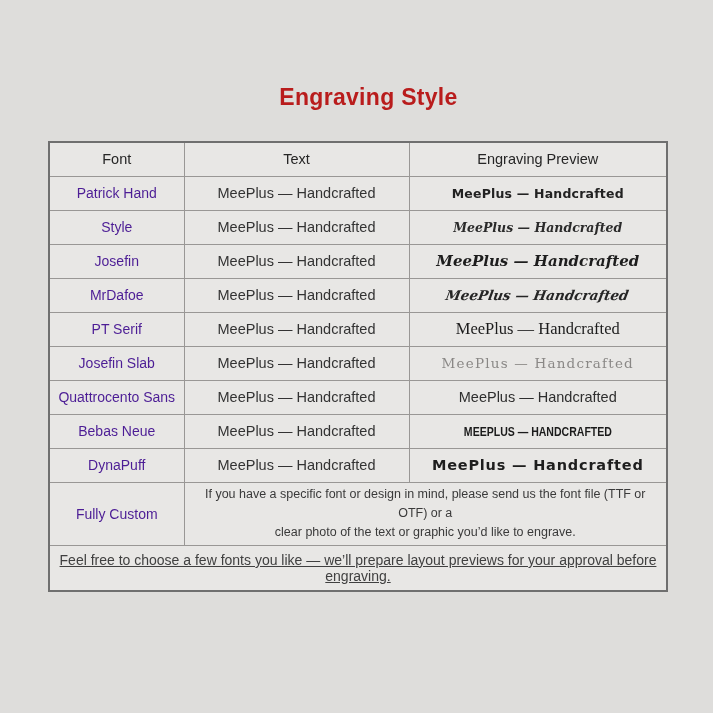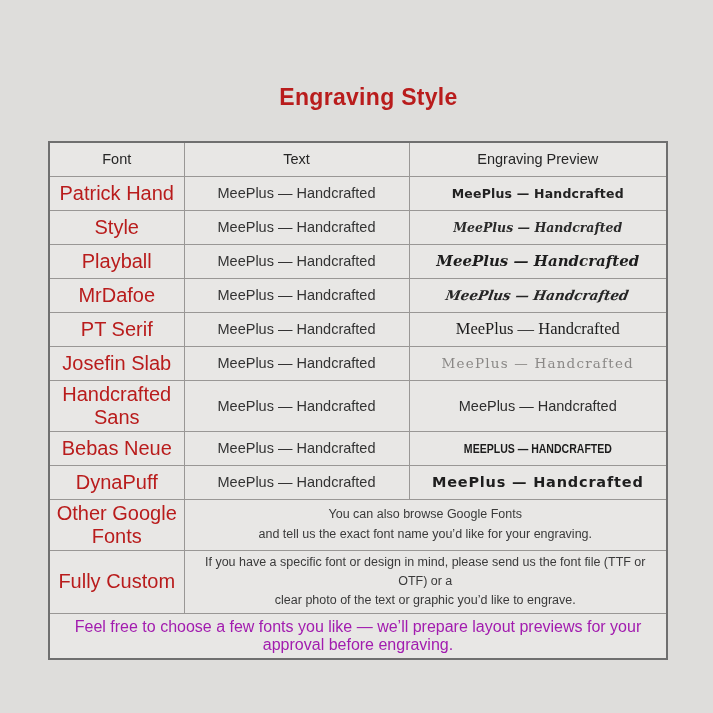--- a/index.html
+++ b/index.html
@@ -45,32 +45,33 @@
     margin-left: 26px;
   }
   .engraving-table th {
     font-weight: normal;
     font-size: 14.5px;
     color: #262626;
   }
   tr.std-row { height: 34px; }
   tr.tall-row { height: 47px; }
   tr.footer-row { height: 46px; }
-  .font-cell { font-size: 20px; color: #b91c1c; }
+  .font-cell { font-size: 14px; color: #4c1d95; }
   .text-cell { font-size: 14.5px; color: #333333; }
   .note-cell {
     font-size: 12.5px;
     color: #3a3a3a;
     line-height: 1.55;
     padding: 4px 14px;
   }
   .footer-cell {
-    font-size: 16px;
-    color: #a21caf;
+    font-size: 14px;
+    color: #404040;
     padding: 4px 16px;
+    text-decoration: underline;
   }
   
   .pv { display: inline-block; white-space: nowrap; }
   .pv-patrick-hand   { font-family: "DejaVu Sans", sans-serif; font-weight: 700; font-size: 12.5px; letter-spacing: 0.2px; color: #222; }
   .pv-caveat         { font-family: "DejaVu Serif", serif; font-style: italic; font-weight: 700; font-size: 12.5px; color: #2a2a2a; }
   .pv-playball       { font-family: "DejaVu Serif", serif; font-style: italic; font-weight: 700; font-size: 15px; color: #1d1d1d; }
   .pv-mrdafoe        { font-family: "DejaVu Serif", serif; font-style: italic; font-weight: 700; font-size: 13.5px; transform: skewX(-10deg); color: #252525; }
   .pv-italianno-b    { font-family: "Liberation Serif", serif; font-style: italic; font-size: 11.5px; color: #4c4c4c; }
   .pv-pt-serif       { font-family: "Liberation Serif", serif; font-size: 16.5px; color: #1c1c1c; }
   .pv-josefin-slab   { font-family: "DejaVu Serif", serif; font-size: 13.5px; letter-spacing: 1.2px; color: #8a8886; }
@@ -103,62 +104,55 @@
         <td class="font-cell">Patrick Hand</td>
         <td class="text-cell">MeePlus — Handcrafted</td>
         <td><span class="pv pv-patrick-hand">MeePlus — Handcrafted</span></td>
       </tr>
       <tr class="std-row">
         <td class="font-cell">Style</td>
         <td class="text-cell">MeePlus — Handcrafted</td>
         <td><span class="pv pv-caveat">MeePlus — Handcrafted</span></td>
       </tr>
       <tr class="std-row">
-        <td class="font-cell">Playball</td>
+        <td class="font-cell">Josefin</td>
         <td class="text-cell">MeePlus — Handcrafted</td>
         <td><span class="pv pv-playball">MeePlus — Handcrafted</span></td>
       </tr>
       <tr class="std-row">
         <td class="font-cell">MrDafoe</td>
         <td class="text-cell">MeePlus — Handcrafted</td>
         <td><span class="pv pv-mrdafoe">MeePlus — Handcrafted</span></td>
       </tr>
       <tr class="std-row">
         <td class="font-cell">PT Serif</td>
         <td class="text-cell">MeePlus — Handcrafted</td>
         <td><span class="pv pv-pt-serif">MeePlus — Handcrafted</span></td>
       </tr>
       <tr class="std-row">
         <td class="font-cell">Josefin Slab</td>
         <td class="text-cell">MeePlus — Handcrafted</td>
         <td><span class="pv pv-josefin-slab">MeePlus — Handcrafted</span></td>
       </tr>
       <tr class="std-row">
-        <td class="font-cell">Handcrafted Sans</td>
+        <td class="font-cell">Quattrocento Sans</td>
         <td class="text-cell">MeePlus — Handcrafted</td>
         <td><span class="pv pv-quattrocento-sans">MeePlus — Handcrafted</span></td>
       </tr>
       <tr class="std-row">
         <td class="font-cell">Bebas Neue</td>
         <td class="text-cell">MeePlus — Handcrafted</td>
         <td><span class="pv pv-bebas-neue">MeePlus — Handcrafted</span></td>
       </tr>
       <tr class="std-row">
         <td class="font-cell">DynaPuff</td>
         <td class="text-cell">MeePlus — Handcrafted</td>
         <td><span class="pv pv-dynapuff">MeePlus — Handcrafted</span></td>
       </tr>
 
-      <tr class="tall-row">
-        <td class="font-cell">Other Google Fonts</td>
-        <td class="note-cell" colspan="2">
-          <div>You can also browse Google Fonts</div>
-          <div>and tell us the exact font name you’d like for your engraving.</div>
-        </td>
-      </tr>
 
       <tr class="tall-row">
         <td class="font-cell">Fully Custom</td>
         <td class="note-cell" colspan="2">
           <div>If you have a specific font or design in mind, please send us the font file (TTF or OTF) or a</div>
           <div>clear photo of the text or graphic you’d like to engrave.</div>
         </td>
       </tr>
 
       <tr class="footer-row">

